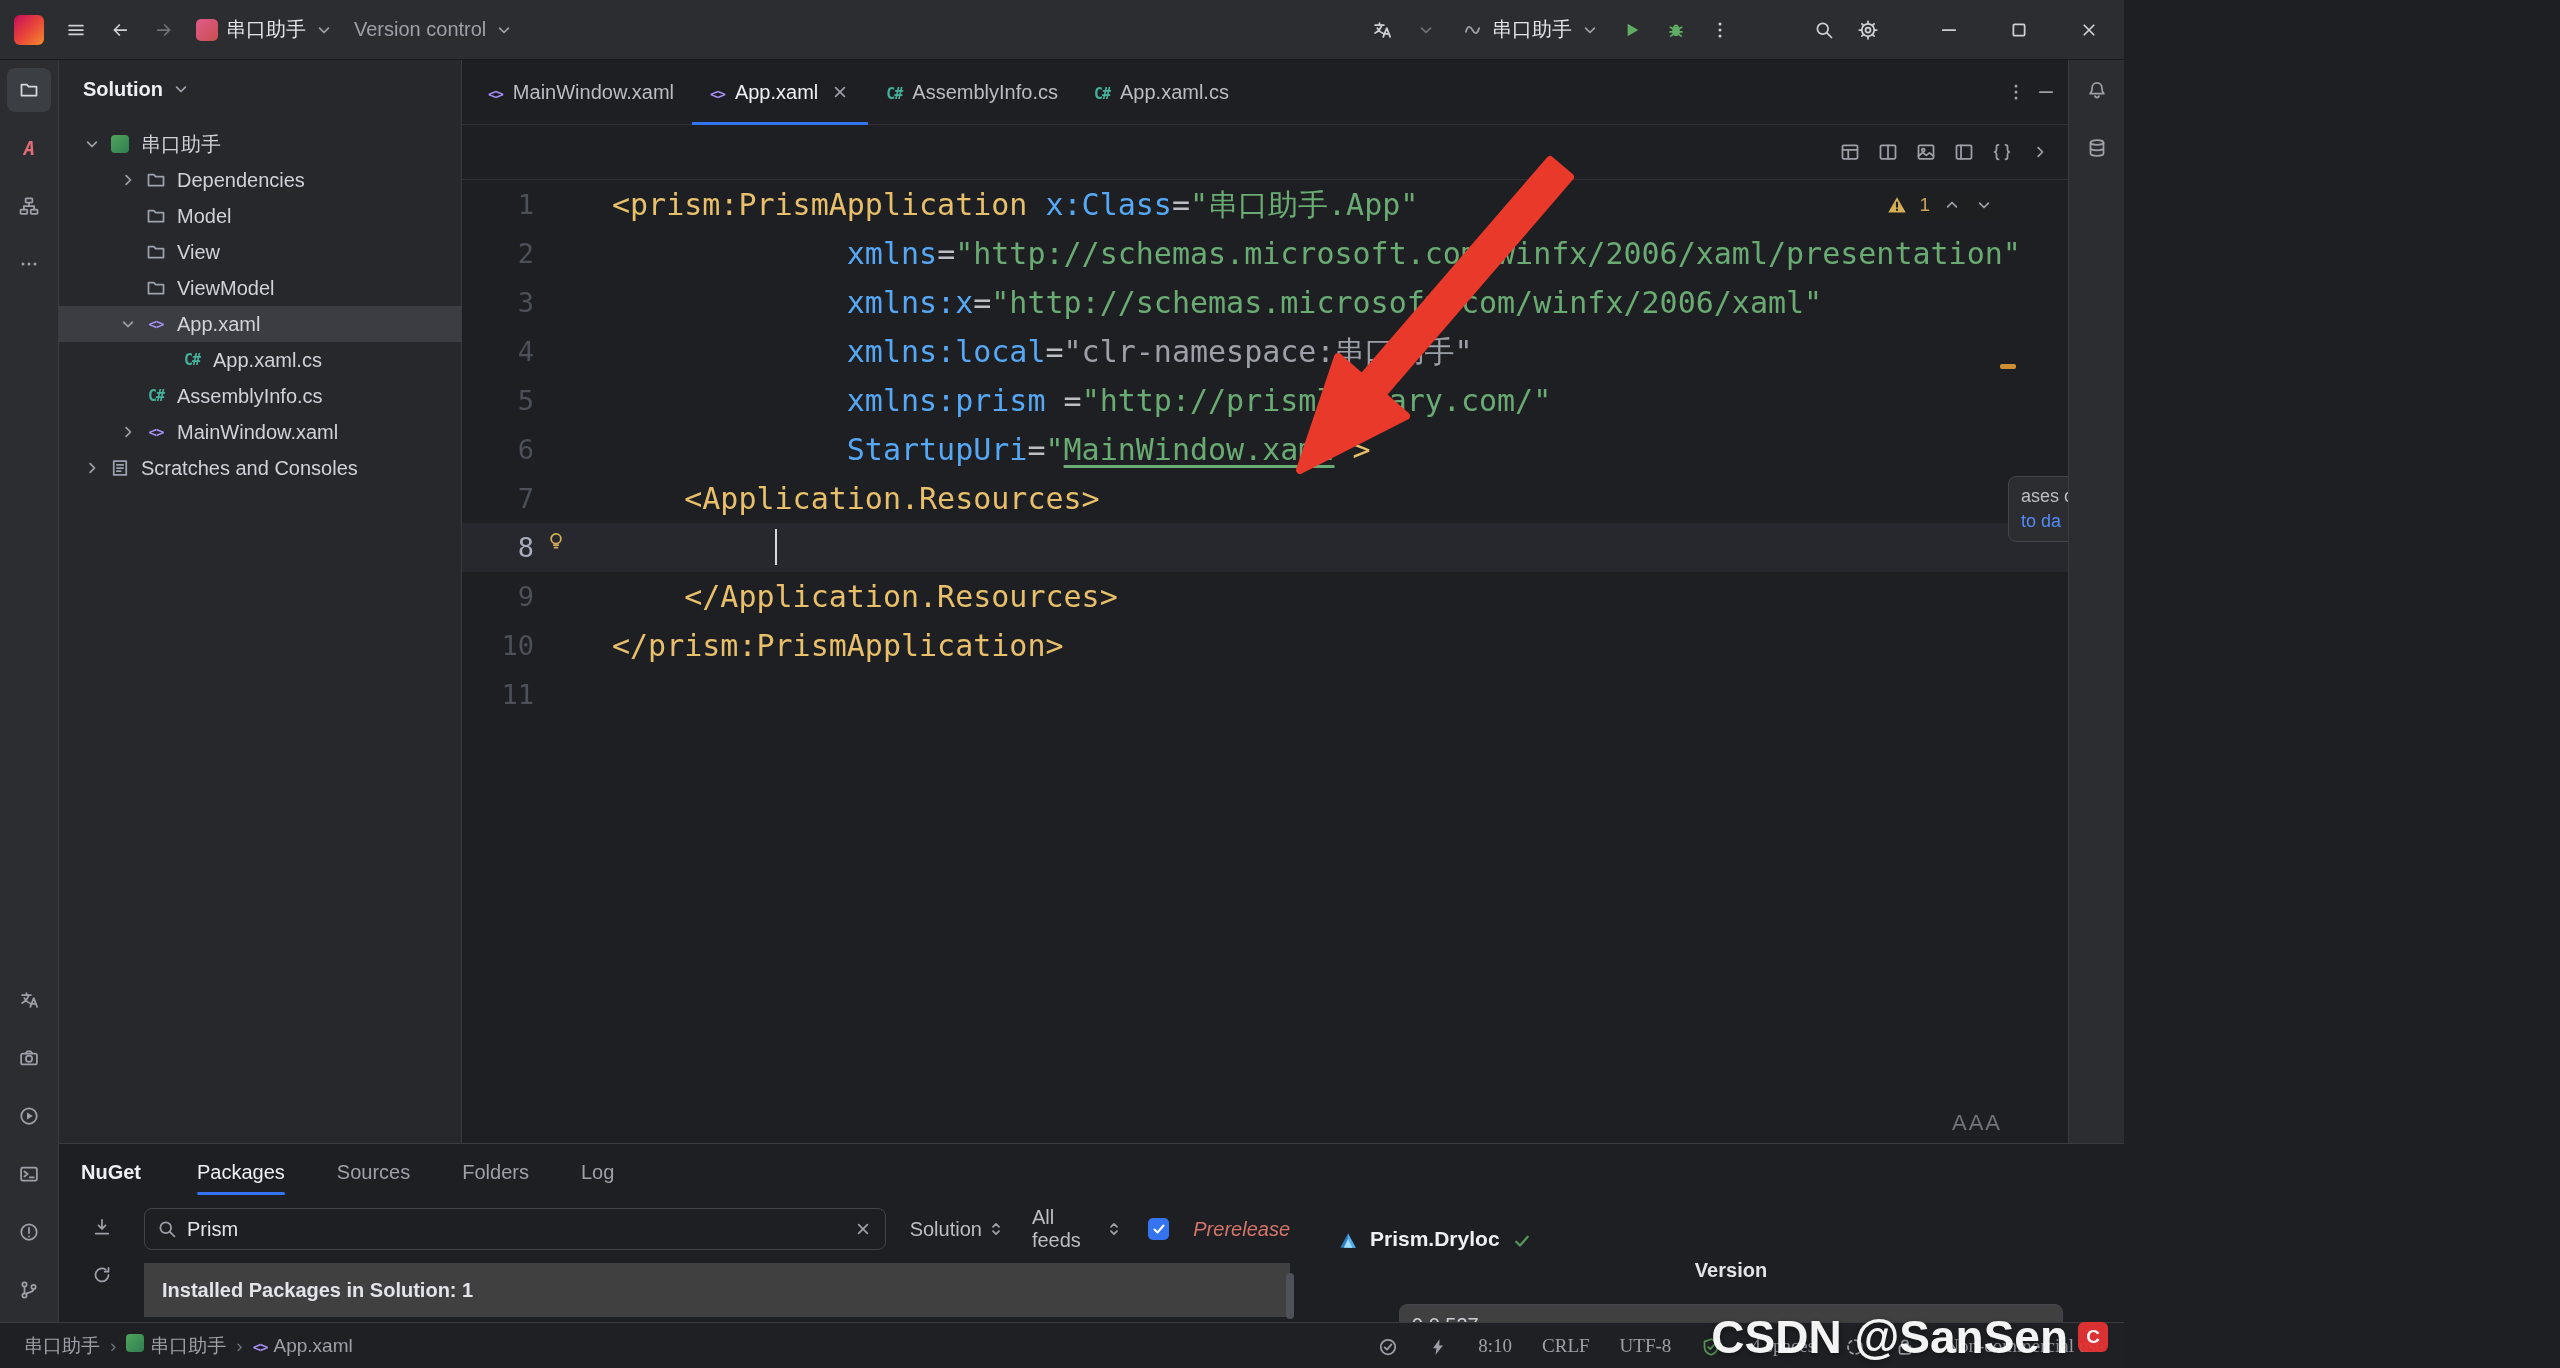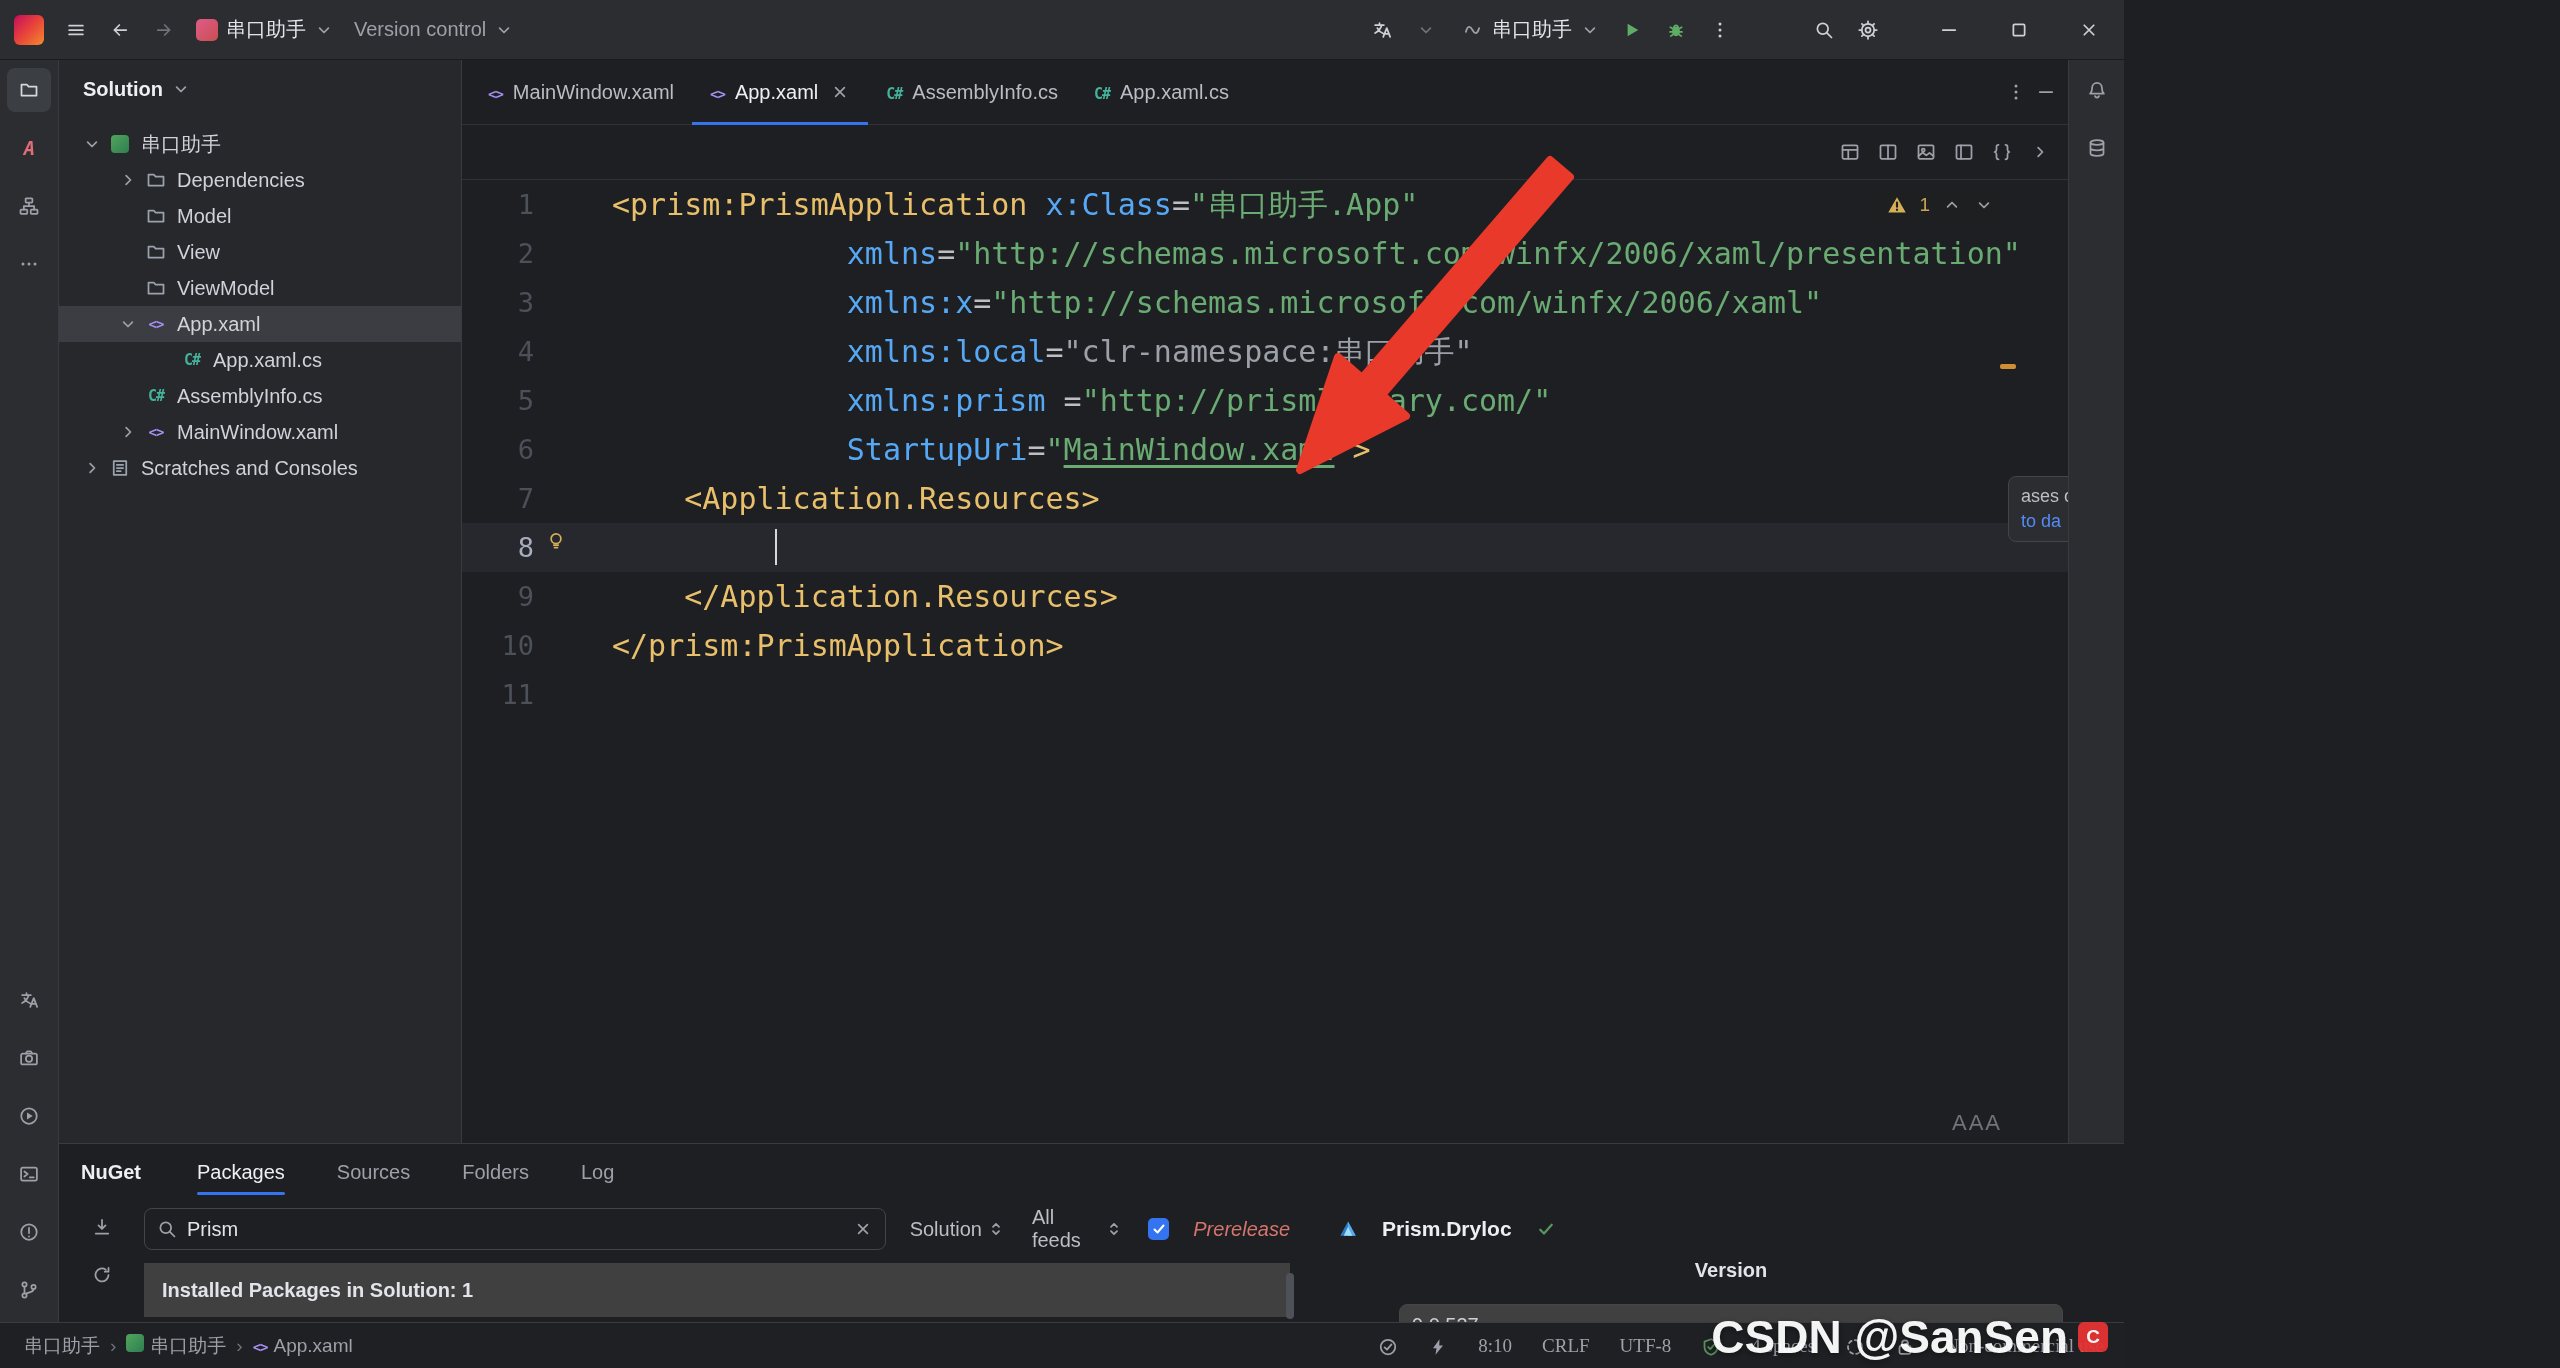--- a/index.html
+++ b/index.html
@@ -90,21 +90,21 @@
   .searchbox .sic { color:#9DA0A8; display:flex; }
   .searchbox .val { color:#E2E4E9; }
   .searchbox .clear { margin-left:auto; color:#9DA0A8; display:flex; }
   .filter { display:flex; align-items:center; gap:4px; color:#BCBEC4; }
   .filter .sic { color:#9DA0A8; display:flex; }
   .cb { width:22px; height:22px; border-radius:5px; background:#3574F0; display:flex; align-items:center; justify-content:center; }
   .prerelease { font-style:italic; color:#D5756C; }
   .installed-row { margin-top:10px; height:54px; background:#404040; display:flex; align-items:center; padding-left:18px; font-weight:700; color:#E2E4E9; }
   .mini-scroll { position:absolute; right:-4px; top:72px; width:8px; height:46px; border-radius:4px; background:#4E5157; }
   .bp-right { flex:1; padding:6px 0 0 48px; }
-  .pkg-row { height:44px; display:flex; align-items:center; gap:24px; }
+  .pkg-row { height:44px; display:flex; align-items:flex-end; gap:12px; }
   .pkg-name { color:#EDEFF2; font-size:21px; font-weight:700; }
   .ver-row { margin-top:8px; display:flex; align-items:center; gap:22px;flex-direction:column; }
   .ver-label { font-weight:700; color:#E2E4E9; }
   .dd { height:42px; background:#404040; border:1px solid #43454A; border-radius:8px; display:flex; align-items:center; padding:0 12px; gap:0; color:#CED0D6; }
   .dd .chev { margin-left:auto; color:#9DA0A8; display:flex; }
   .dd-version { width:664px; }
   .dd-feed { width:209px; }
   .gicon { color:#9DA0A8; display:flex; }
 
   

